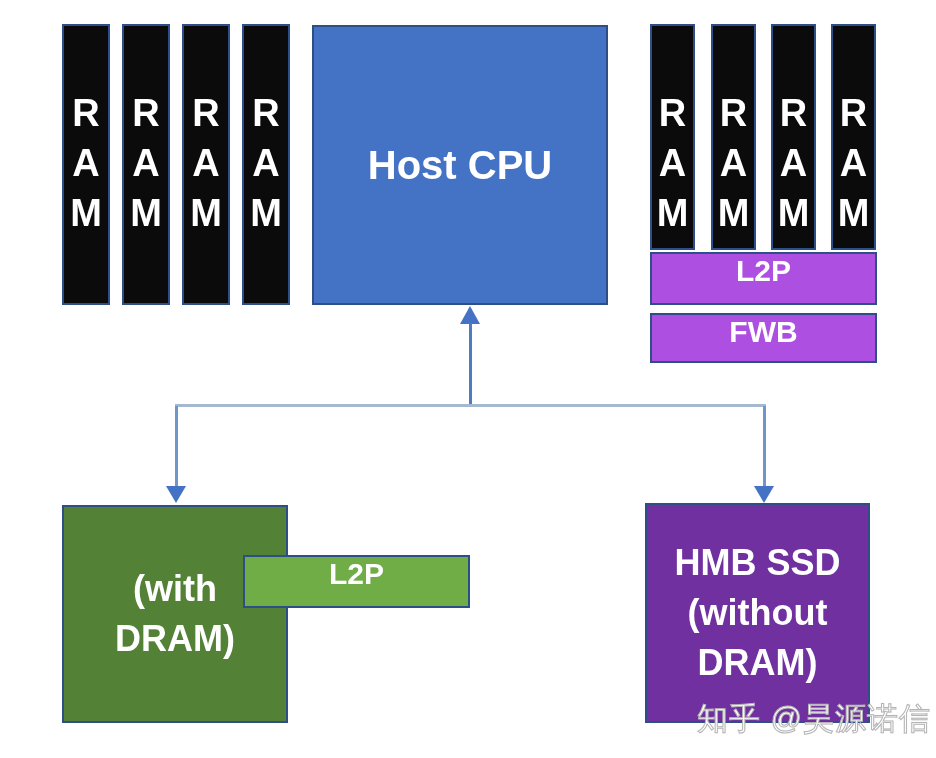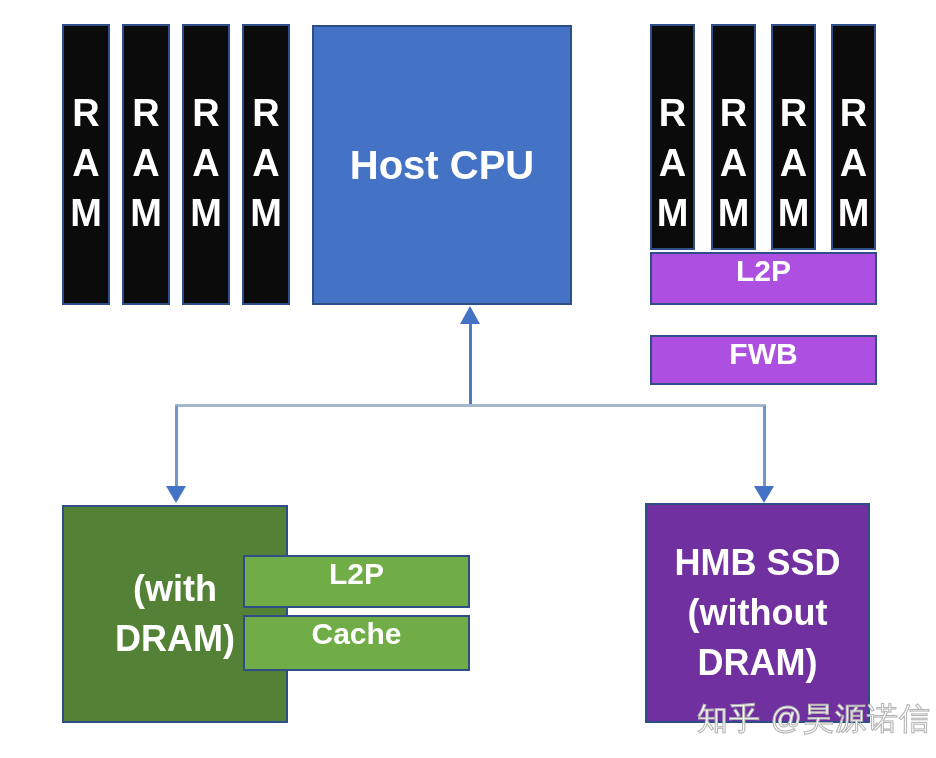--- a/index.html
+++ b/index.html
@@ -18,32 +18,32 @@
   .ram-bar.right{height:226px;width:45px;}
   .ram-letter{
     display:block;color:#fff;font-size:38px;line-height:50px;font-weight:600;
   }
   
   .bigbox{
     position:absolute;box-sizing:border-box;border:2px solid var(--box-border,#2e4e87);
     display:flex;flex-direction:column;align-items:center;justify-content:center;
     color:#fff;font-weight:600;text-align:center;
   }
-  .host-cpu{left:312px;top:25px;width:260px;height:280px;background:var(--cpu-fill,#4472c4);font-size:40px;}
+  .host-cpu{left:312px;top:25px;width:296px;height:280px;background:var(--cpu-fill,#4472c4);font-size:40px;}
   .ssd-dram{left:62px;top:505px;width:226px;height:218px;background:var(--dark-green-fill,#538135);font-size:36px;line-height:50px;}
   .hmb-ssd{left:645px;top:503px;width:225px;height:220px;background:var(--deep-purple-fill,#7030a0);font-size:36px;line-height:50px;}
   .bigbox span{display:block;}
   
   .minibar{
     position:absolute;box-sizing:border-box;border:2px solid var(--box-border,#2e4e87);
     display:flex;align-items:flex-start;justify-content:center;
     color:#fff;font-weight:600;font-size:30px;
   }
   .l2p-host{left:650px;top:252px;width:227px;height:53px;background:var(--purple-bar-fill,#ad4fe0);}
-  .fwb-host{left:650px;top:313px;width:227px;height:50px;background:var(--purple-bar-fill,#ad4fe0);margin-top:22px;}
+  .fwb-host{left:650px;top:313px;width:227px;height:50px;background:var(--purple-bar-fill,#ad4fe0);}
   .l2p-ssd{left:243px;top:555px;width:227px;height:53px;background:var(--light-green-fill,#70ad47);z-index:3;}
   .cache-ssd{left:243px;top:615px;width:227px;height:56px;background:var(--light-green-fill,#70ad47);z-index:3;}
   
   .hline{position:absolute;left:175px;top:404px;width:591px;height:3px;background:var(--connector-line,#a4b9cf);}
   .stem{position:absolute;width:3px;background:var(--connector-stem,#6f97c9);}
   .stem.center{left:469px;top:323px;height:82px;background:#4d7cc0;}
   .stem.side-left{left:175px;top:406px;height:80px;}
   .stem.side-right{left:763px;top:406px;height:80px;}
   .arrowhead{position:absolute;width:0;height:0;}
   .arrow-up{left:460px;top:306px;border-left:10px solid transparent;border-right:10px solid transparent;border-bottom:18px solid var(--arrowhead,#4472c4);}
@@ -130,23 +130,20 @@
     <div class="arrowhead arrow-down-right"></div>
   </div>
 
   <div class="bigbox ssd-dram">
     <span>(with</span>
     <span>DRAM)</span>
   </div>
   <div class="minibar l2p-ssd">
     <span>L2P</span>
   </div>
-  <div class="minibar cache-ssd">
-    <span>Cache</span>
-  </div>
 
   <div class="bigbox hmb-ssd">
     <span>HMB SSD</span>
     <span>(without</span>
     <span>DRAM)</span>
   </div>
 
   <div class="watermark">知乎 @昊源诺信</div>
 
 </div>

